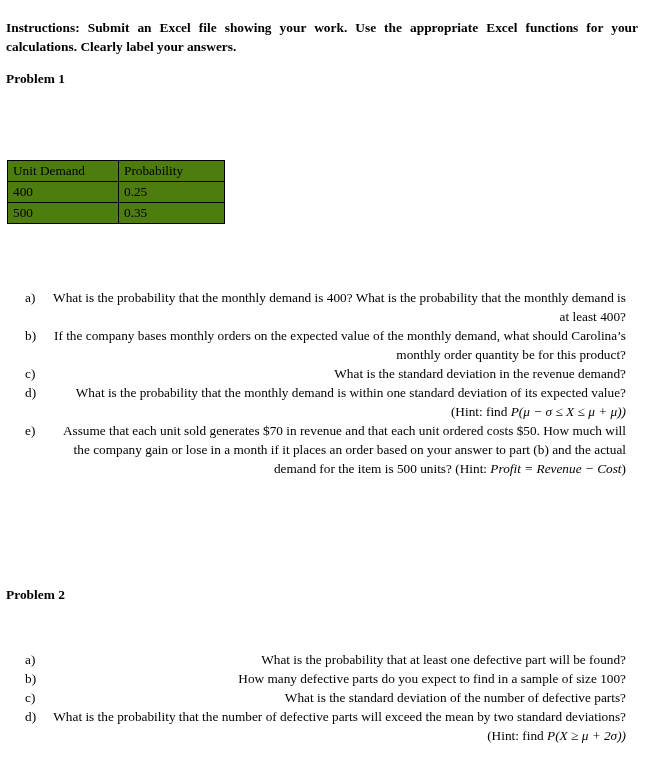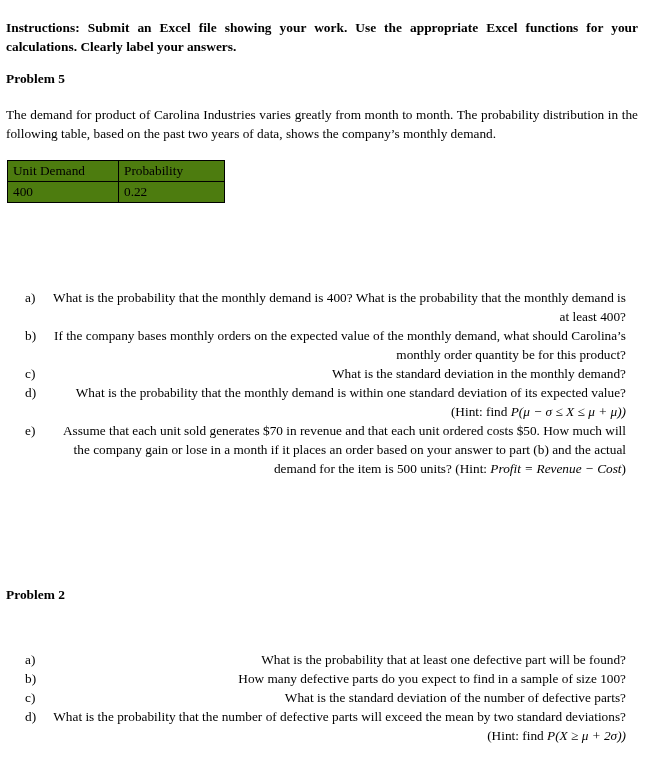--- a/index.html
+++ b/index.html
@@ -115,49 +115,52 @@
     font-family: "Liberation Serif", "DejaVu Serif", serif;
   }
 </style>
 </head>
 <body>
 
 <div class="page">
 
   <p class="instructions">Instructions: Submit an Excel file showing your work. Use the appropriate Excel functions for your calculations. Clearly label your answers.</p>
 
-  <h2 class="heading" id="heading-p1">Problem 5</h2>
+  <h2 class="heading" id="heading-p1">Problem 1</h2>
 
-  <p class="para" id="para-p1">The demand for product of Carolina Industries varies greatly from month to month. The probability distribution in the following table, based on the past two years of data, shows the company’s monthly demand.</p>
 
   <table class="demand-table">
     <tbody>
       <tr>
         <td class="col-a">Unit Demand</td>
         <td class="col-b">Probability</td>
       </tr>
       <tr>
         <td class="col-a">400</td>
-        <td class="col-b">0.22</td>
+        <td class="col-b">0.25</td>
+      </tr>
+      <tr>
+        <td class="col-a">500</td>
+        <td class="col-b">0.35</td>
       </tr>
     </tbody>
   </table>
 
   <ol class="qlist" id="qlist-p1">
     <li>
       <span class="marker">a)</span>
       <span class="qtext">What is the probability that the monthly demand is 400? What is the probability that the monthly demand is at least 400?</span>
     </li>
     <li>
       <span class="marker">b)</span>
       <span class="qtext">If the company bases monthly orders on the expected value of the monthly demand, what should Carolina’s monthly order quantity be for this product?</span>
     </li>
     <li>
       <span class="marker">c)</span>
-      <span class="qtext">What is the standard deviation in the monthly demand?</span>
+      <span class="qtext">What is the standard deviation in the revenue demand?</span>
     </li>
     <li>
       <span class="marker">d)</span>
       <span class="qtext"><span>What is the probability that the monthly demand is within one standard deviation of its expected value? (Hint: find </span><span class="mathital">P(μ − σ ≤ X ≤ μ + μ))</span><span></span></span>
     </li>
     <li>
       <span class="marker">e)</span>
       <span class="qtext"><span>Assume that each unit sold generates $70 in revenue and that each unit ordered costs $50. How much will the company gain or lose in a month if it places an order based on your answer to part (b) and the actual demand for the item is 500 units? (Hint: </span><span class="mathital">Profit = Revenue − Cost</span><span>)</span></span>
     </li>
   </ol>

